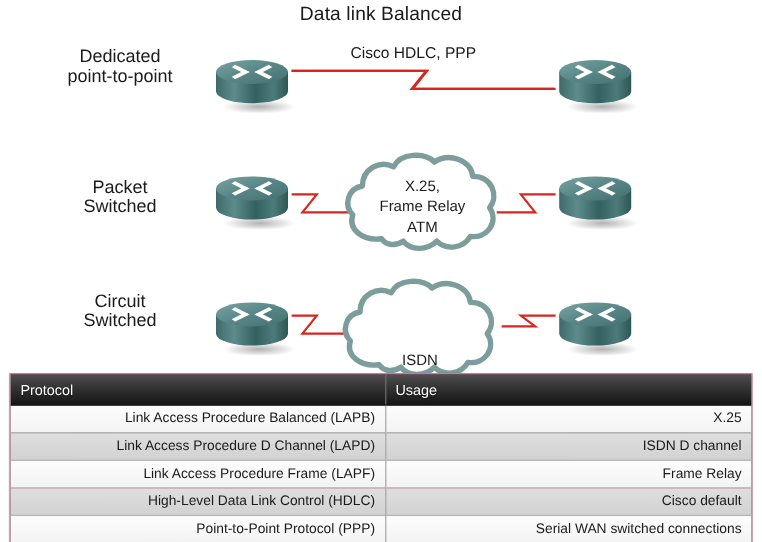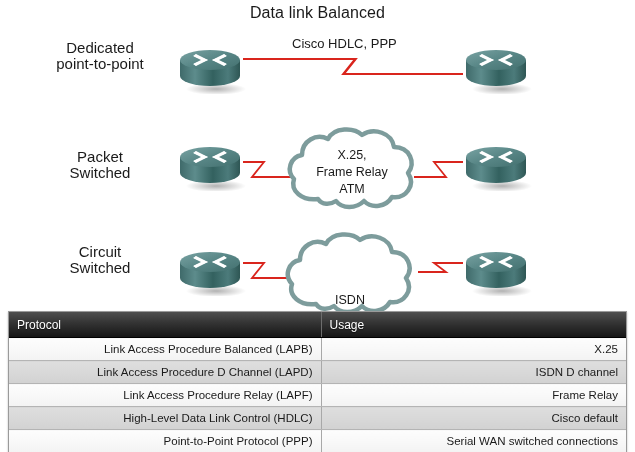--- a/index.html
+++ b/index.html
@@ -407,21 +407,21 @@
       <tbody>
         <tr class="odd">
           <td>Link Access Procedure Balanced (LAPB)</td>
           <td>X.25</td>
         </tr>
         <tr class="even">
           <td>Link Access Procedure D Channel (LAPD)</td>
           <td>ISDN D channel</td>
         </tr>
         <tr class="odd">
-          <td>Link Access Procedure Relay (LAPF)</td>
+          <td>Link Access Procedure Frame (LAPF)</td>
           <td>Frame Relay</td>
         </tr>
         <tr class="even">
           <td>High-Level Data Link Control (HDLC)</td>
           <td>Cisco default</td>
         </tr>
         <tr class="odd">
           <td>Point-to-Point Protocol (PPP)</td>
           <td>Serial WAN switched connections</td>
         </tr>

